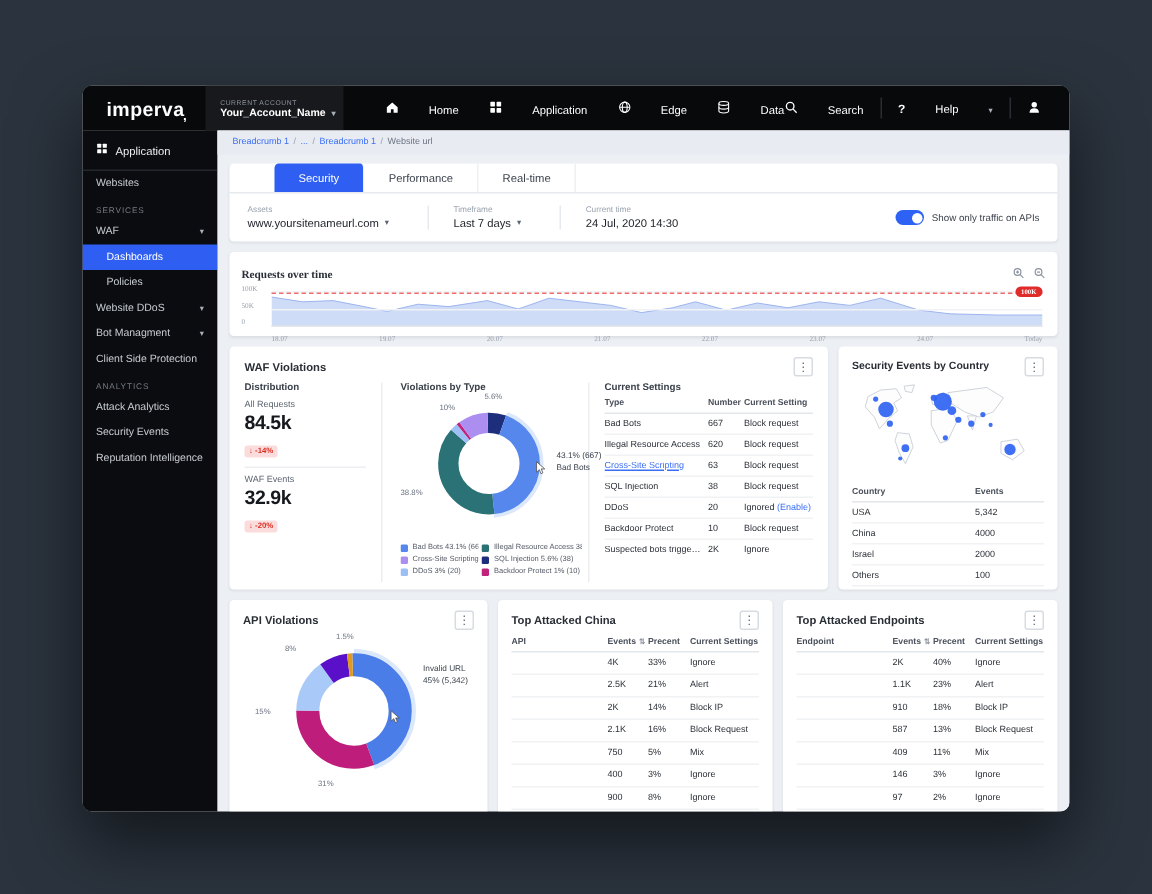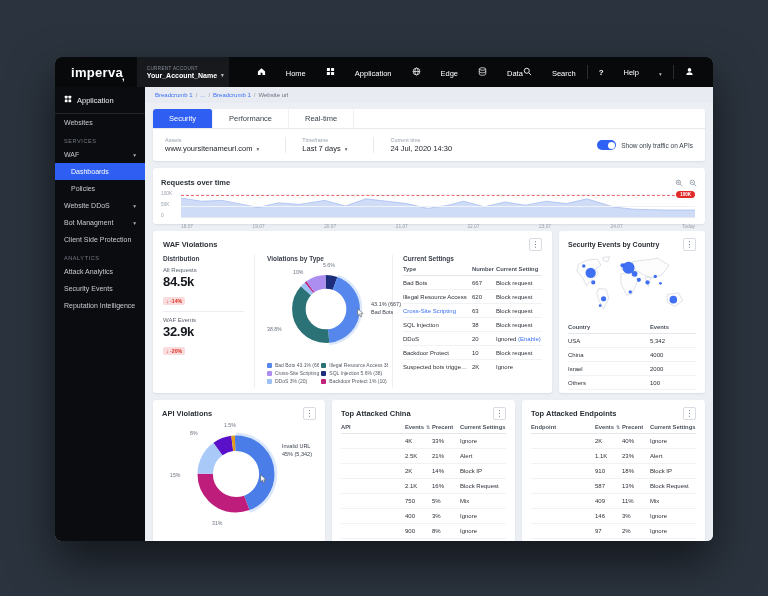--- a/index.html
+++ b/index.html
@@ -32,21 +32,21 @@
   .si.sub { padding-left:16px; }
   .si.sel { background:#2e5ef2; color:#fff; }
   .main { flex:1; display:flex; flex-direction:column; background:#eceff3; min-width:0; }
   .breadcrumbs { flex:0 0 16px; height:16px; background:#e8ecf2; display:flex; align-items:center; gap:3px;
                  padding:0 10px; font-size:6px; color:#98a0ad; }
   .bc-link { color:#3b6ef5; cursor:pointer; }
   .bc-cur { color:#6a7280; }
   .content { flex:1; padding:6px 8px; min-height:0; overflow:hidden; }
   
   .tabcard { background:#fff; border-radius:3px; box-shadow:0 1px 2px rgba(20,30,50,.08); }
-  .tabs { display:flex; border-bottom:1px solid #e6e9ee; height:20px; }
+  .tabs { display:flex; border-bottom:1px solid #e6e9ee; height:20px;padding-left:30px; }
   .tab { padding:0 16px; display:flex; align-items:center; font-size:7.5px; color:#3c434d;
          border-right:1px solid #eef0f3; cursor:pointer; }
   .tab.active { background:#2e5ef2; color:#fff; border-radius:3px 3px 0 0; }
   .filters { display:flex; align-items:center; padding:5px 12px; height:32px; }
   .fgroup { display:flex; flex-direction:column; gap:1px; padding-right:26px; }
   .fgroup + .fgroup { border-left:1px solid #e6e9ee; padding-left:16px; }
   .flabel { font-size:5.5px; color:#9aa2ae; }
   .fvalue { font-size:7.5px; color:#22262c; display:flex; align-items:center; gap:4px; cursor:pointer; }
   .fvalue .chev { color:#5c6470; }
   .toggle-wrap { margin-left:auto; display:flex; align-items:center; gap:5px; font-size:6.5px; color:#3c434d; }
@@ -54,21 +54,21 @@
   .toggle::after { content:""; position:absolute; right:1.5px; top:1.5px; width:7px; height:7px;
                    background:#fff; border-radius:50%; }
   
   .panel { background:#fff; border-radius:3px; box-shadow:0 1px 2px rgba(20,30,50,.08); }
   .p-head { display:flex; align-items:center; justify-content:space-between; }
   .p-title { font-size:7.5px; font-weight:700; color:#2a2f36; }
   .kebab { width:13px; height:13px; border:1px solid #d7dbe2; border-radius:2px; display:flex;
            align-items:center; justify-content:center; color:#5f6670; font-size:8px; line-height:1;
            cursor:pointer; background:#fff; }
   
-  .requests { margin-top:7px; padding:5px 8px 3px; height:56px; }
+  .requests { margin-top:7px; padding:5px 8px 3px; height:56px;font-family:Liberation Serif, serif; }
   .zoomicons { display:flex; gap:6px; align-items:center; }
   .chart-wrap { position:relative; height:38px; margin-top:1px; }
   .ylab { position:absolute; left:0; font-size:4.8px; color:#9aa2ae; }
   .chart-box { position:absolute; left:20px; right:2px; top:2px; height:24px; }
   .grid { position:absolute; left:0; right:0; height:1px; background:#f0f2f5; }
   .redline { position:absolute; left:0; right:0; top:1px; border-top:1px dashed #ef6a6a; }
   .redpill { position:absolute; right:0; top:-3px; background:#e02b2b; color:#fff; font-size:4.5px;
              padding:1px 4px; border-radius:4px; font-weight:700; }
   .xlabels { position:absolute; left:20px; right:2px; bottom:1px; display:flex; justify-content:space-between;
              font-size:4.8px; color:#9aa2ae; }

